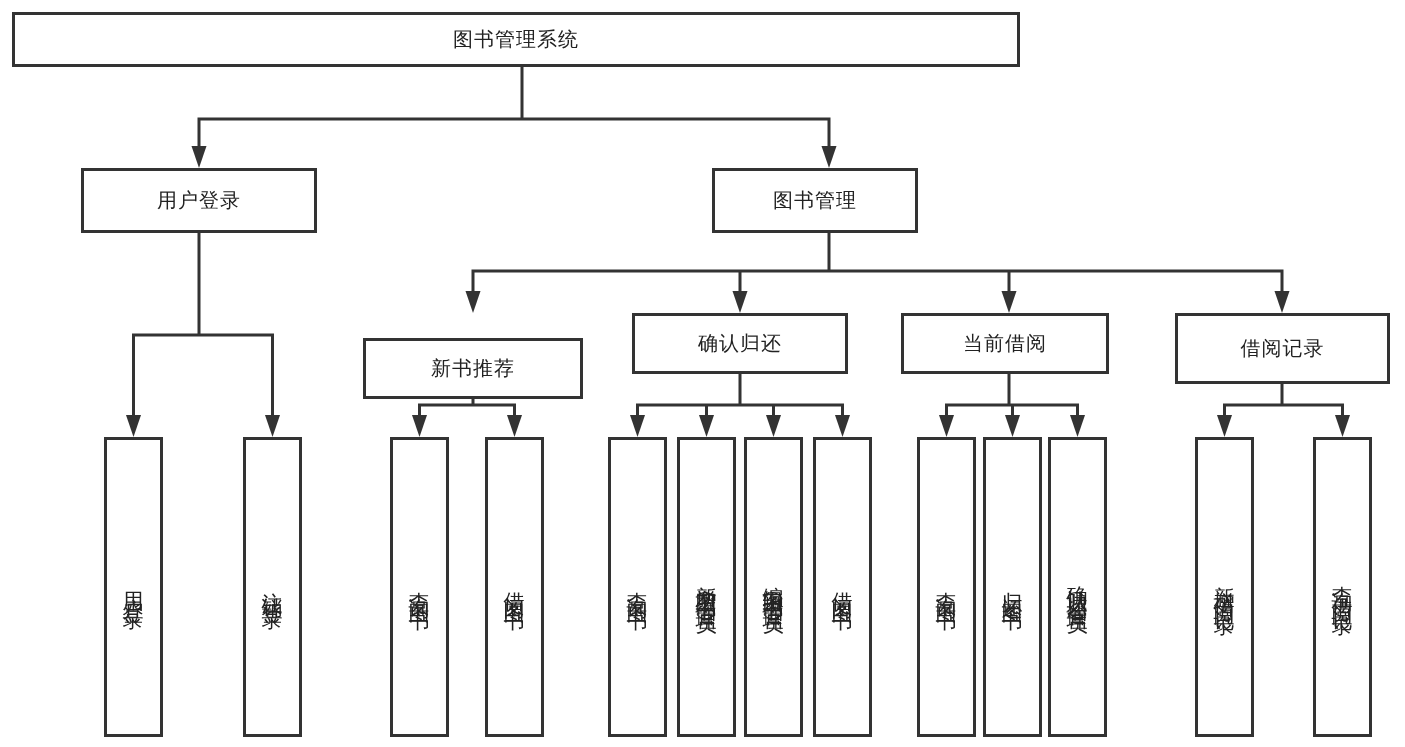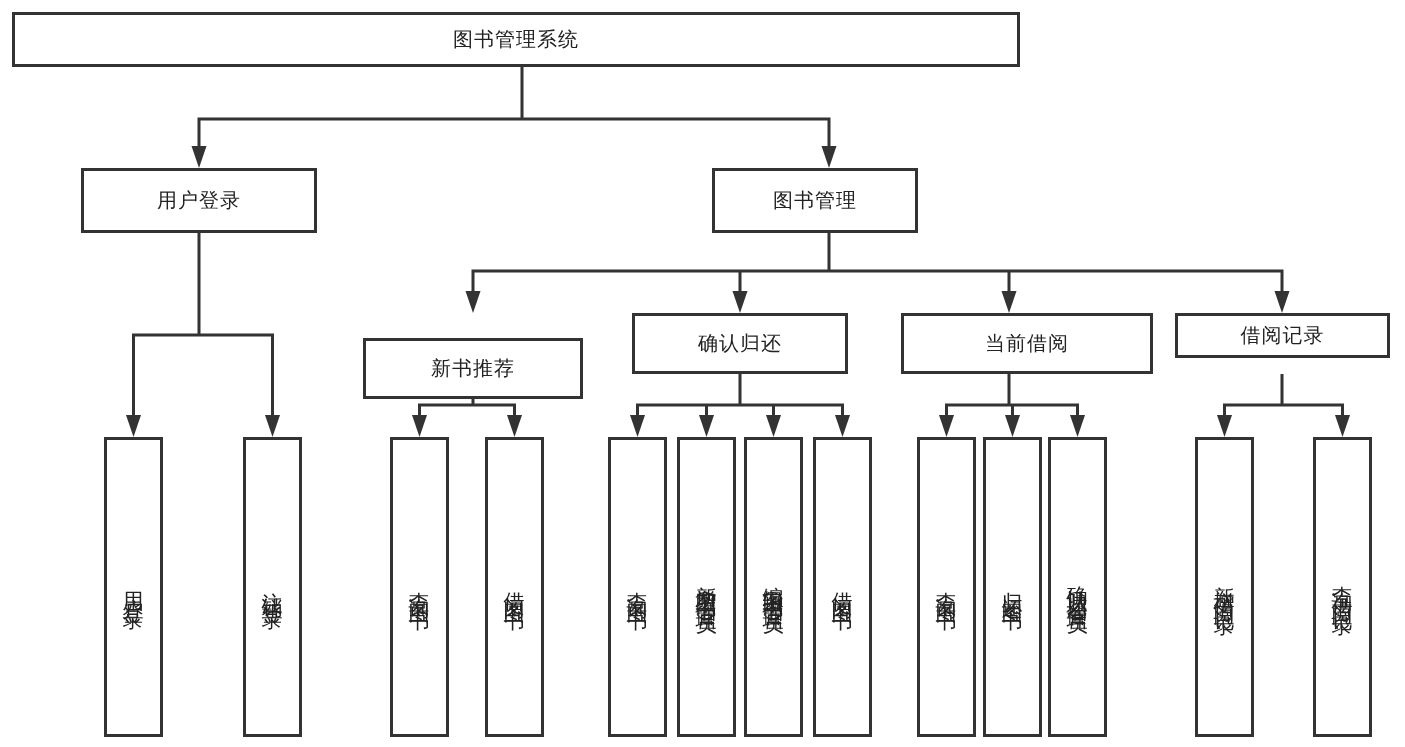--- a/index.html
+++ b/index.html
@@ -130,22 +130,22 @@
     </g>
   </svg>
 
   <div class="box" style="left:12px; top:12px; width:1008px; height:55px;">图书管理系统</div>
 
   <div class="box" style="left:81px; top:168px; width:236px; height:65px;">用户登录</div>
   <div class="box" style="left:712px; top:168px; width:206px; height:65px;">图书管理</div>
 
   <div class="box" style="left:363px; top:313px; width:220px; height:61px;margin-top:25px;">新书推荐</div>
   <div class="box" style="left:632px; top:313px; width:216px; height:61px;">确认归还</div>
-  <div class="box" style="left:901px; top:313px; width:252px; height:61px;">当前借阅</div>
-  <div class="box" style="left:1175px; top:313px; width:215px; height:45px;">借阅记录</div>
+  <div class="box" style="left:901px; top:313px; width:208px; height:61px;">当前借阅</div>
+  <div class="box" style="left:1175px; top:313px; width:215px; height:71px;">借阅记录</div>
 
   <div class="vbox" style="left:104px; top:437px; width:59px; height:300px;">用户登录</div>
   <div class="vbox" style="left:243px; top:437px; width:59px; height:300px;">注销登录</div>
 
   <div class="vbox" style="left:390px; top:437px; width:59px; height:300px;">查询图书</div>
   <div class="vbox" style="left:485px; top:437px; width:59px; height:300px;">借阅图书</div>
 
   <div class="vbox" style="left:608px; top:437px; width:59px; height:300px;">查询图书</div>
   <div class="vbox" style="left:677px; top:437px; width:59px; height:300px; letter-spacing:4px;">新增图书（管理员）</div>
   <div class="vbox" style="left:744px; top:437px; width:59px; height:300px; letter-spacing:4px;">编辑图书（管理员）</div>

